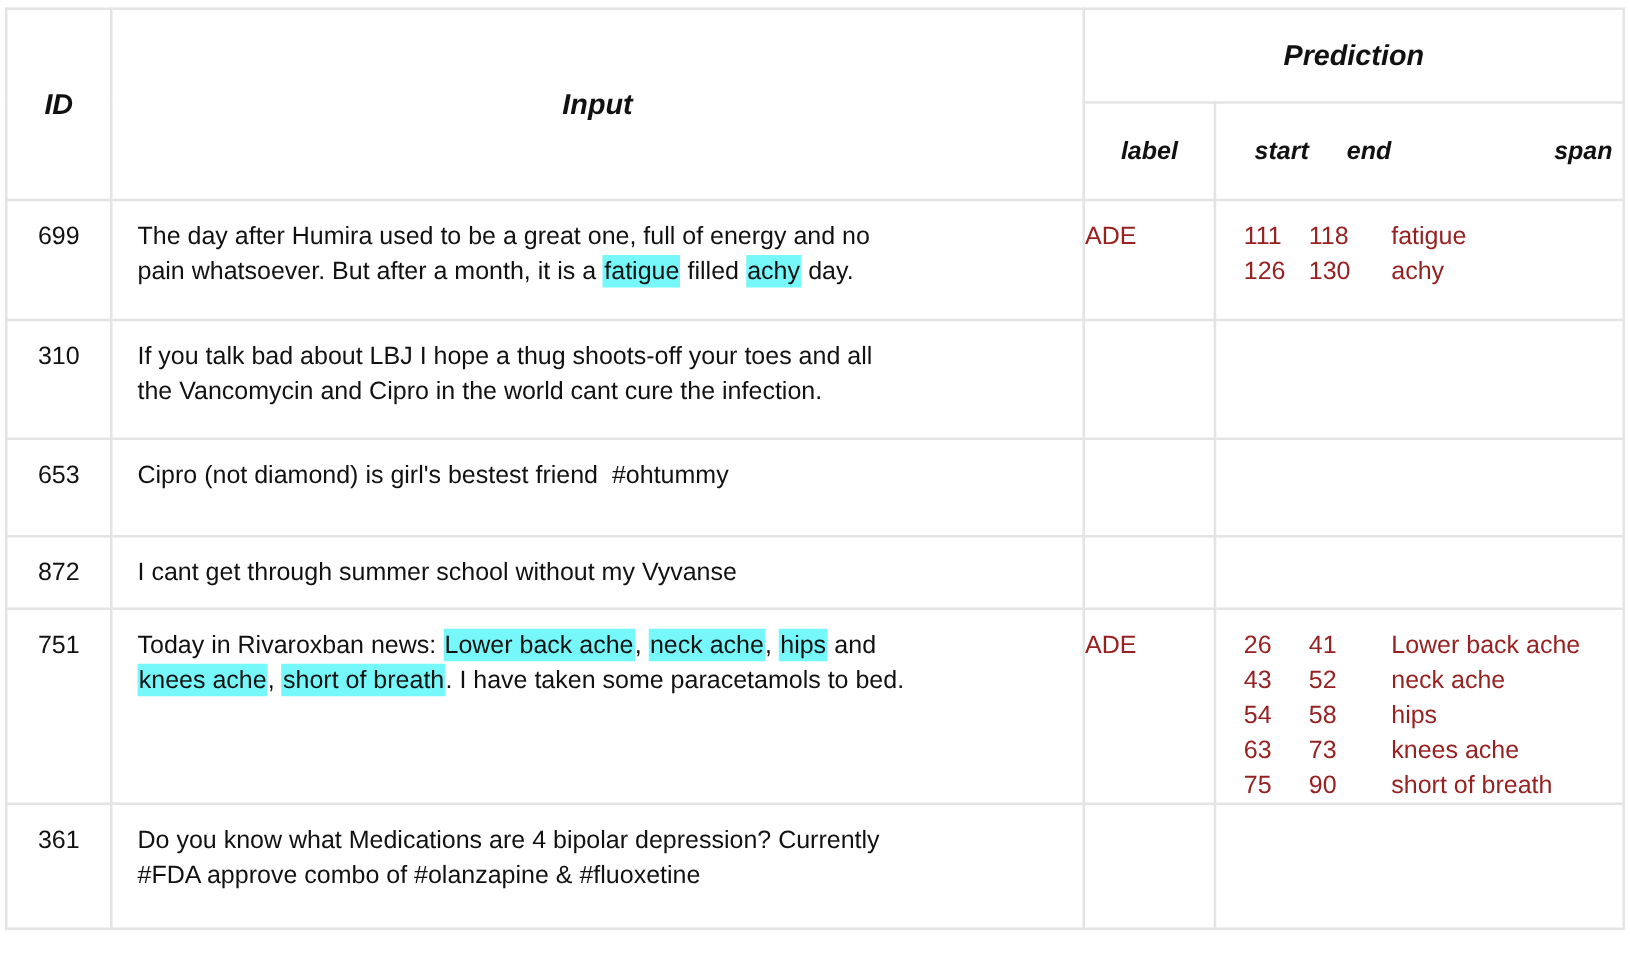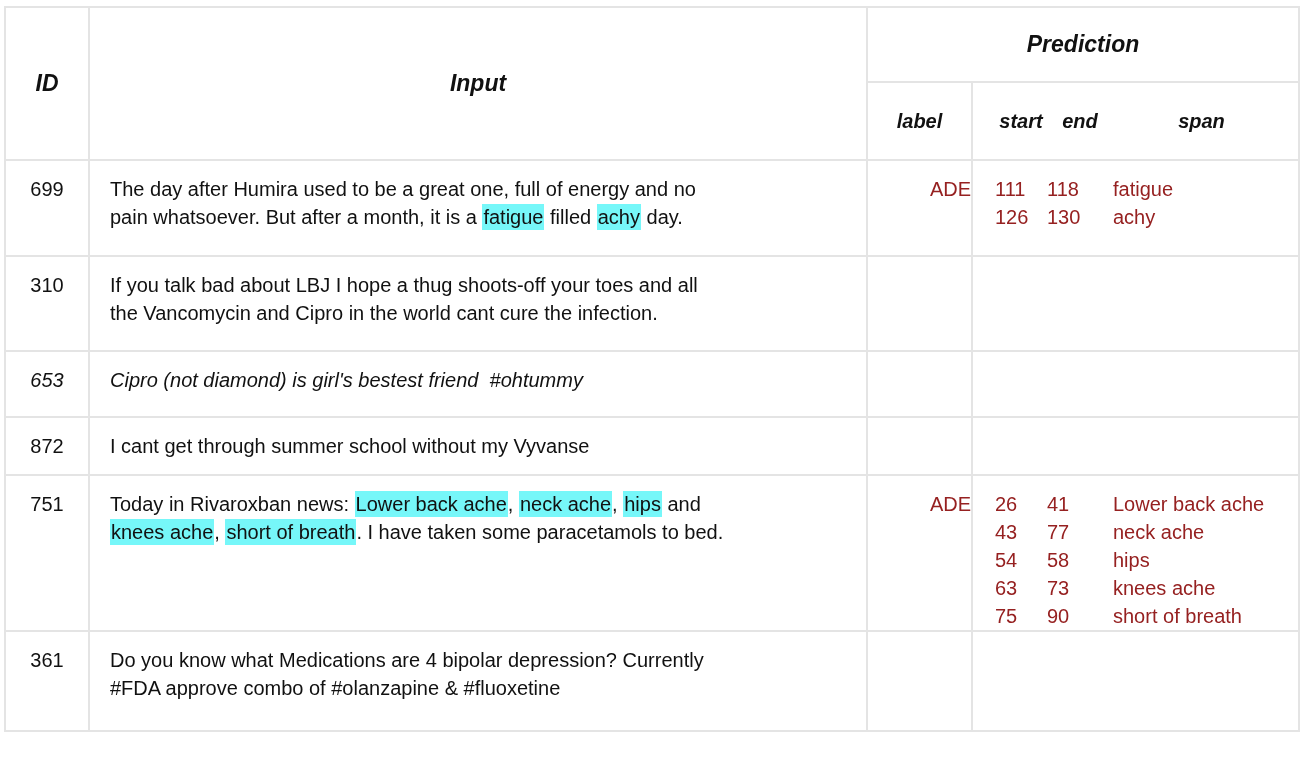--- a/index.html
+++ b/index.html
@@ -51,26 +51,26 @@
   th.sub      { font-size: 20px; }
   th.spans-hdr {
     text-align: left;
   }
   .spans-grid {
     display: grid;
     grid-template-columns: 52px 66px 1fr;
     padding-left: 22px;
     padding-right: 8px;
   }
-  .spans-grid span { text-align: center; }
+  .spans-grid span { text-align: right; }
 
   
   tbody tr:nth-child(1) { height: 96px; }
   tbody tr:nth-child(2) { height: 95px; }
-  tbody tr:nth-child(3) { height: 66px; font-style: italic; }
+  tbody tr:nth-child(3) { height: 78px; }
   tbody tr:nth-child(4) { height: 58px; }
   tbody tr:nth-child(5) { height: 130px; }
   tbody tr:nth-child(6) { height: 100px; }
 
   tbody td {
     vertical-align: top;
     font-size: 20px;
     line-height: 28px;
   }
   td.id-cell {
@@ -79,21 +79,21 @@
   }
   td.input-cell {
     padding: 14px 24px 12px 20px;
     white-space: pre-wrap;
   }
   td.input-cell .hl {
     background: var(--highlight);
     padding: 2px 1px;
   }
   td.label-cell {
-    text-align: right;
+    text-align: left;
     padding-top: 14px;
     color: var(--red);
   }
   td.spans-cell {
     padding-top: 14px;
     color: var(--red);
   }
   td.spans-cell .span-line {
     display: grid;
     grid-template-columns: 52px 66px 1fr;
@@ -173,21 +173,21 @@
 </span><span class="hl">knees ache</span><span>, </span><span class="hl">short of breath</span><span>. I have taken some paracetamols to bed.</span></td>
           <td class="label-cell">ADE</td>
           <td class="spans-cell">
             <div class="span-line">
               <span>26</span>
               <span>41</span>
               <span>Lower back ache</span>
             </div>
             <div class="span-line">
               <span>43</span>
-              <span>77</span>
+              <span>52</span>
               <span>neck ache</span>
             </div>
             <div class="span-line">
               <span>54</span>
               <span>58</span>
               <span>hips</span>
             </div>
             <div class="span-line">
               <span>63</span>
               <span>73</span>

